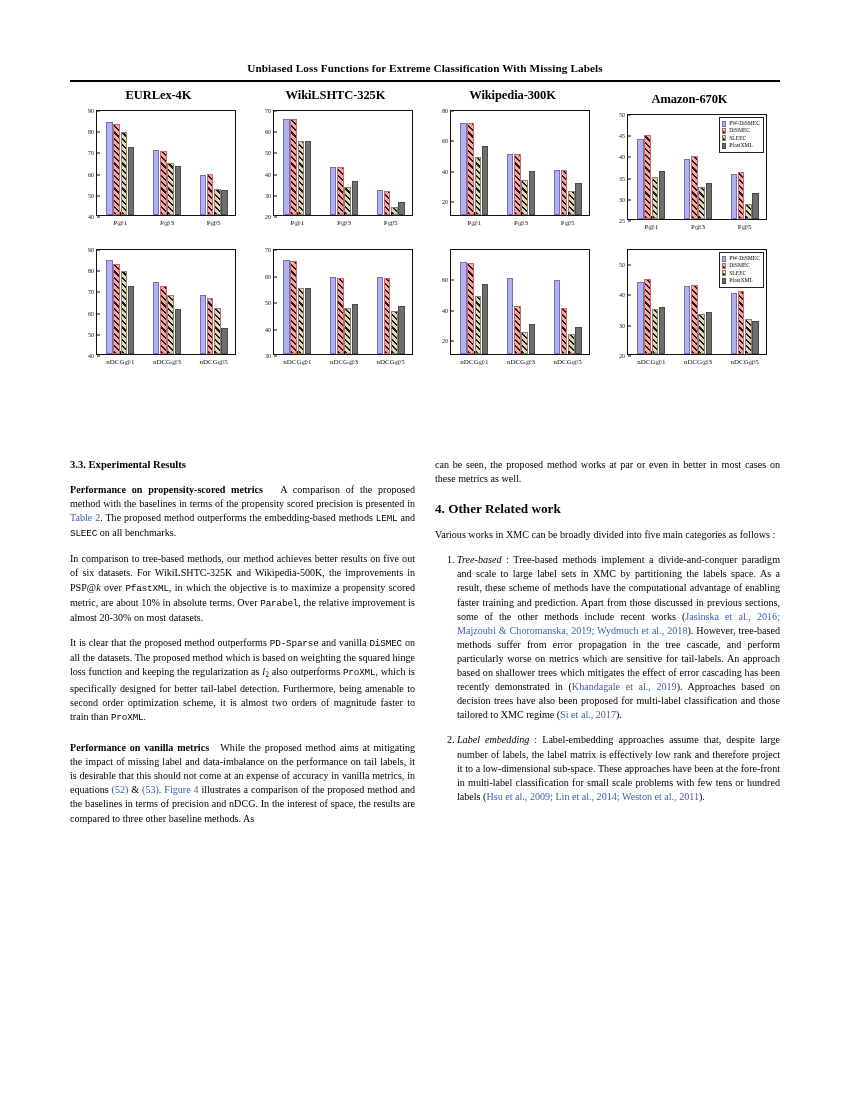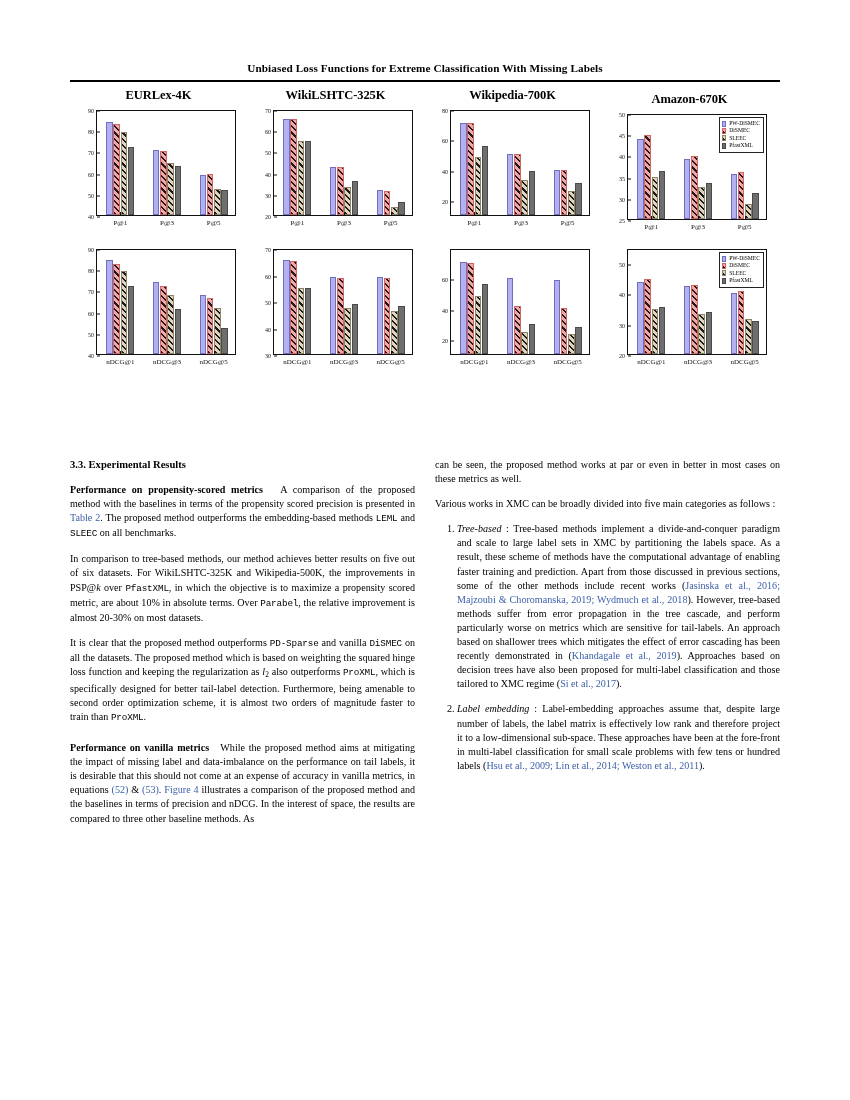--- a/index.html
+++ b/index.html
@@ -182,21 +182,21 @@
             <div class="xtickmark" style="left: 70px;"></div>
             <div class="bar b-pw" style="left: 102.517px; width: 6.4px; height: 24.804px;"></div>
             <div class="bar b-di" style="left: 109.817px; width: 6.4px; height: 24.168px;"></div>
             <div class="bar b-sl" style="left: 117.117px; width: 6.4px; height: 8.056px;"></div>
             <div class="bar b-pf" style="left: 124.417px; width: 6.4px; height: 12.72px;"></div>
             <div class="xtick" style="left: 116.667px;">P@5</div>
             <div class="xtickmark" style="left: 116.667px;"></div>
           </div>
         </div>
         <div class="cell" style="left: 354px; top: 0px;">
-          <div class="dstitle">Wikipedia-700K</div>
+          <div class="dstitle">Wikipedia-300K</div>
           <div class="plot">
             <div class="ytick" style="top: 90.8571px;">20</div>
             <div class="ytickmark" style="top: 90.8571px;"></div>
             <div class="ytick" style="top: 60.5714px;">40</div>
             <div class="ytickmark" style="top: 60.5714px;"></div>
             <div class="ytick" style="top: 30.2857px;">60</div>
             <div class="ytickmark" style="top: 30.2857px;"></div>
             <div class="ytick" style="top: 0px;">80</div>
             <div class="ytickmark" style="top: 0px;"></div>
             <div class="bar b-pw" style="left: 9.18333px; width: 6.4px; height: 92.0686px;"></div>
@@ -434,20 +434,21 @@
     </p>
 
     <p style="margin-top:16px">
       <span class="runin">Performance on vanilla metrics</span>&nbsp;&nbsp;&nbsp;<span>While the proposed method aims at mitigating the impact of missing label and data-imbalance on the performance on tail labels, it is desirable that this should not come at an expense of accuracy in vanilla metrics, in equations </span><span class="lnk">(52)</span><span> &amp; </span><span class="lnk">(53)</span><span>. </span><span class="lnk">Figure 4</span><span> illustrates a comparison of the proposed method and the baselines in terms of precision and nDCG. In the interest of space, the results are compared to three other baseline methods. As</span>
     </p>
   </div>
 
   <div class="col colR">
     <p>can be seen, the proposed method works at par or even in better in most cases on these metrics as well.</p>
 
+    <h2 class="sec">4. Other Related work</h2>
 
     <p>Various works in XMC can be broadly divided into five main categories as follows :</p>
 
     <ol class="rel">
       <li>
         <span class="mi">Tree-based</span><span> : Tree-based methods implement a divide-and-conquer paradigm and scale to large label sets in XMC by partitioning the labels space. As a result, these scheme of methods have the computational advantage of enabling faster training and prediction. Apart from those discussed in previous sections, some of the other methods include recent works (</span><span class="lnk">Jasinska et al., 2016</span><span class="lnk">; </span><span class="lnk">Majzoubi &amp; Choromanska, 2019</span><span class="lnk">; </span><span class="lnk">Wydmuch et al., 2018</span><span>). However, tree-based methods suffer from error propagation in the tree cascade, and perform particularly worse on metrics which are sensitive for tail-labels. An approach based on shallower trees which mitigates the effect of error cascading has been recently demonstrated in  (</span><span class="lnk">Khandagale et al., 2019</span><span>). Approaches based on decision trees have also been proposed for multi-label classification and those tailored to XMC regime (</span><span class="lnk">Si et al., 2017</span><span>).</span>
       </li>
       <li>
         <span class="mi">Label embedding</span><span> : Label-embedding approaches assume that, despite large number of labels, the label matrix is effectively low rank and therefore project it to a low-dimensional sub-space. These approaches have been at the fore-front in multi-label classification for small scale problems with few tens or hundred labels (</span><span class="lnk">Hsu et al., 2009</span><span class="lnk">; </span><span class="lnk">Lin et al., 2014</span><span class="lnk">; </span><span class="lnk">Weston et al., 2011</span><span>).</span>
       </li>

